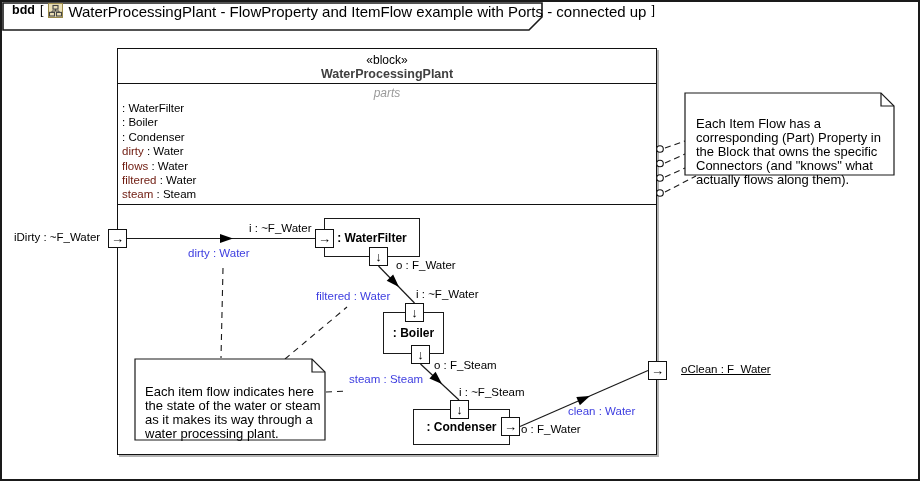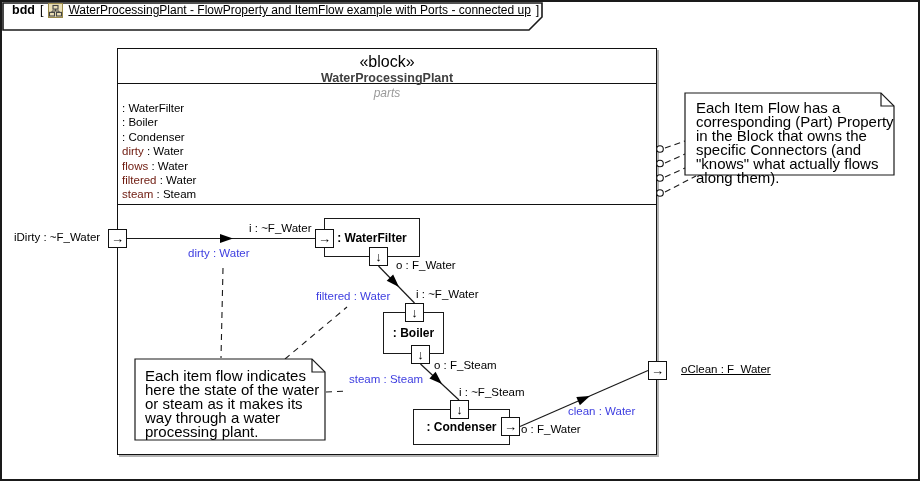--- a/index.html
+++ b/index.html
@@ -8,46 +8,46 @@
     font-family:"Liberation Sans",sans-serif;box-sizing:border-box;
     border:2px solid #1a1a1a;overflow:hidden;
   }
   
   .svg-layer{position:absolute;left:0;top:0;width:920px;height:481px;z-index:2;pointer-events:none;}
   
   .tab-text{position:absolute;left:1px;top:1px;height:27px;display:flex;align-items:flex-start;
     padding-left:9px;gap:5px;z-index:5;}
   .tab-kw{font-weight:bold;font-size:12.5px;color:#000;}
   .tab-bracket{font-size:12.5px;color:#000;}
-  .tab-title{font-size:12px;color:#000;white-space:nowrap;text-decoration:underline;}
+  .tab-title{font-size:15px;color:#000;white-space:nowrap;}
   
   .big-block{position:absolute;left:115px;top:46px;width:540px;height:407px;background:#fff;
     border:1.4px solid #111;box-sizing:border-box;z-index:1;box-shadow:2px 2px 0 #b3b3b3;}
   .big-block .hdr{height:35px;border-bottom:1.3px solid #111;text-align:center;padding-top:4px;box-sizing:border-box;}
-  .stereotype{font-size:16px;color:#000;}
+  .stereotype{font-size:12px;color:#000;}
   .block-name{font-size:12.5px;font-weight:bold;color:#404040;}
   .parts-caption{text-align:center;font-style:italic;color:#9a9a9a;font-size:12px;padding-top:2px;}
   .parts-list{padding:1px 0 0 4px;font-size:11.5px;line-height:14.4px;color:#000;}
   .part-prop{color:#6E1A0E;}
   .compartment-line{position:absolute;left:0;top:155px;width:100%;border-top:1.3px solid #111;}
   
   .inner-block{position:absolute;background:#fff;border:1.2px solid #1a1a1a;box-sizing:border-box;
     display:flex;align-items:center;justify-content:center;font-size:12px;font-weight:bold;color:#000;z-index:3;}
   .wf{left:322px;top:216px;width:96px;height:39px;}
   .boiler{left:381px;top:310px;width:61px;height:42px;}
   .cond{left:411px;top:407px;width:97px;height:36px;}
   
   .port{position:absolute;width:19px;height:19px;box-sizing:border-box;border:1.2px solid #111;
     background:#fff;display:flex;align-items:center;justify-content:center;
     font-size:13px;line-height:1;color:#000;z-index:4;}
   
   .lbl{position:absolute;font-size:11.5px;white-space:nowrap;color:#000;z-index:5;}
   .lbl.flow{color:#3E3EE0;}
   
-  .note-text{position:absolute;font-size:15px;line-height:14px;color:#000;z-index:5;}
+  .note-text{position:absolute;font-size:13px;line-height:14px;color:#000;z-index:5;margin-top:16px;}
   .note-right-text{left:694px;top:99px;width:203px;}
   .note-bottom-text{left:143px;top:367px;width:176px;}
 </style>
 </head>
 <body>
 
 <div class="canvas">
 
   <svg class="svg-layer" width="920" height="481" viewBox="0 0 920 481">
 

